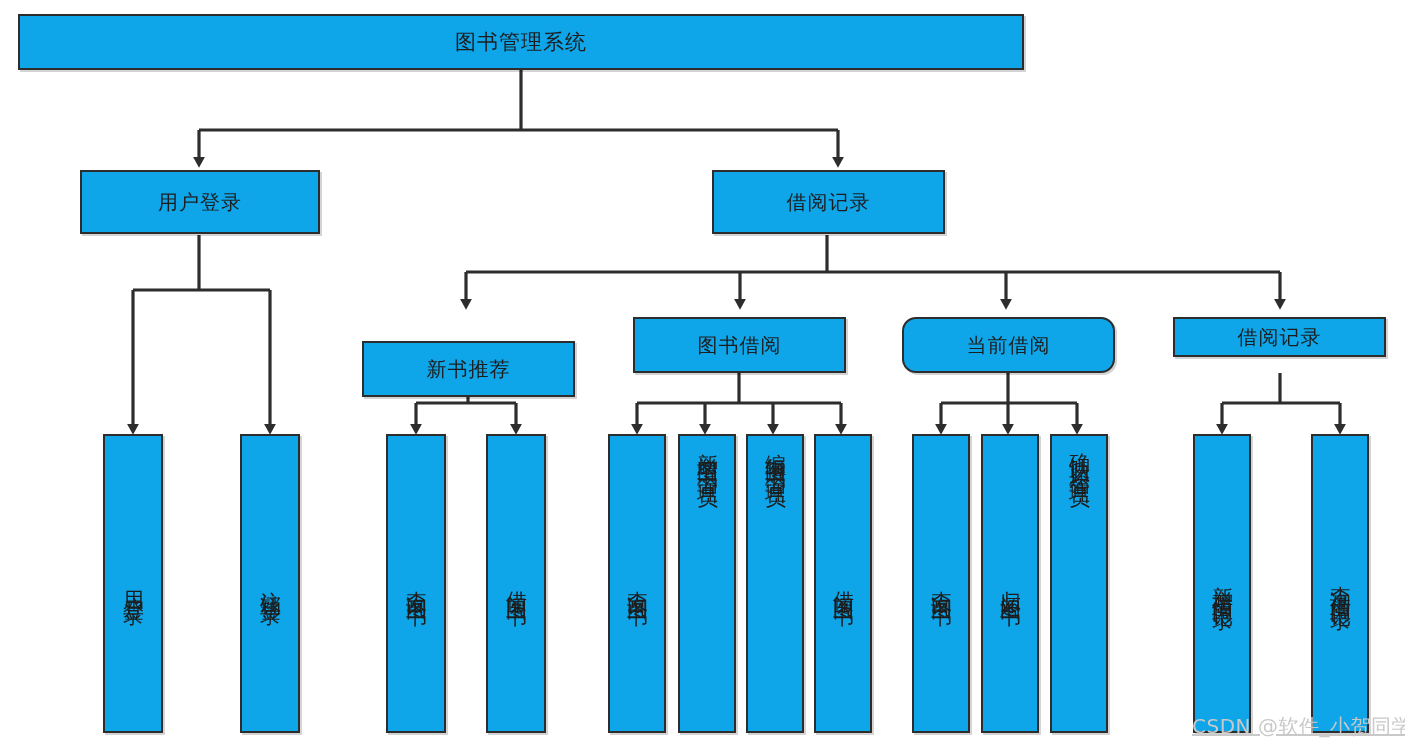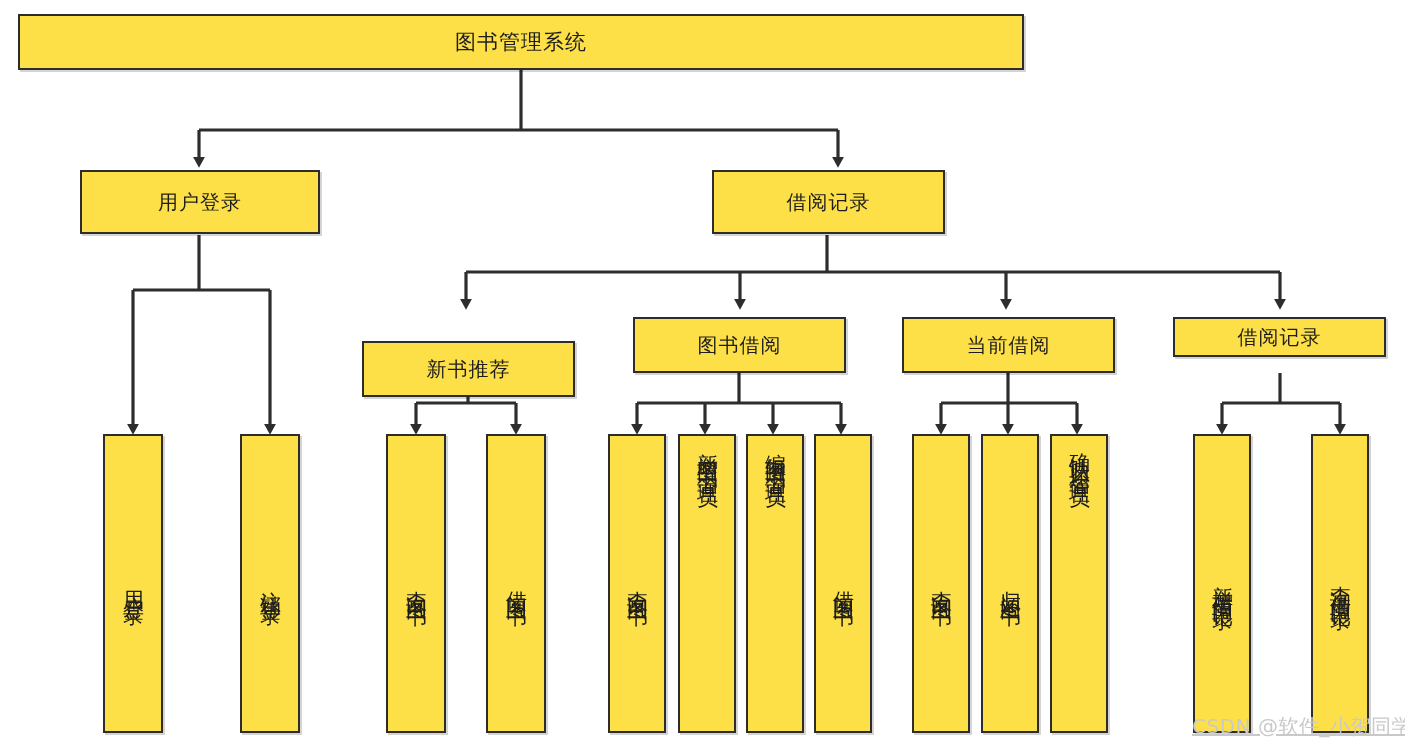--- a/index.html
+++ b/index.html
@@ -20,21 +20,21 @@
   #wires {
     position: absolute;
     left: 0;
     top: 0;
     width: 1405px;
     height: 747px;
   }
   .node {
     position: absolute;
     box-sizing: border-box;
-    background: #fde047;
+    background: #0ea5e9;
     border: 2px solid #2d2d2d;
     box-shadow: 2px 2px 0 rgba(0,0,0,0.17);
     display: flex;
     align-items: center;
     justify-content: center;
     z-index: 3;
   }
   .node .lbl {
     color: #1d1d1d;
     line-height: 1.05;
@@ -142,21 +142,21 @@
   <div class="node h lvl2" style="left:712px; top:170px; width:233px; height:64px;">
     <span class="lbl">借阅记录</span>
   </div>
 
   <div class="node h lvl2" style="left:362px; top:317px; width:213px; height:56px;margin-top:24px;">
     <span class="lbl">新书推荐</span>
   </div>
   <div class="node h lvl2" style="left:633px; top:317px; width:213px; height:56px;">
     <span class="lbl">图书借阅</span>
   </div>
-  <div class="node h lvl2" style="left:902px; top:317px; width:213px; height:56px;">
+  <div class="node h lvl2" style="left:902px; top:317px; width:213px; height:56px;border-radius:14px;">
     <span class="lbl">当前借阅</span>
   </div>
   <div class="node h lvl2" style="left:1173px; top:317px; width:213px; height:40px;">
     <span class="lbl">借阅记录</span>
   </div>
 
   <div class="node v center" style="left:103px; top:434px; width:60px; height:299px;">
     <span class="lbl">用户登录</span>
   </div>
   <div class="node v center" style="left:240px; top:434px; width:60px; height:299px;">

